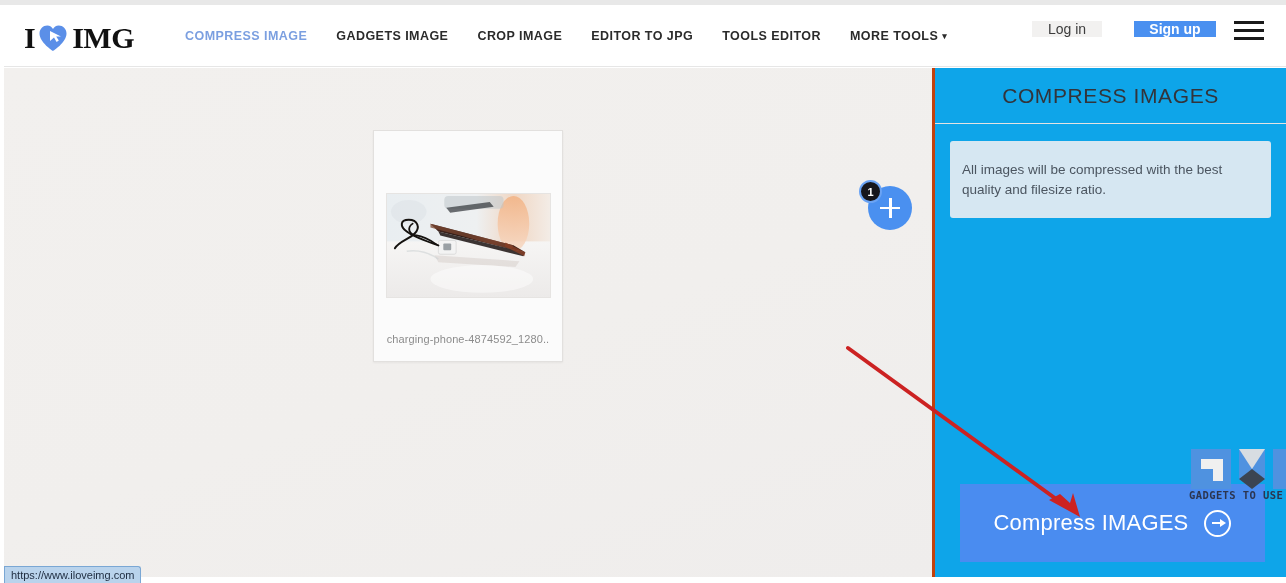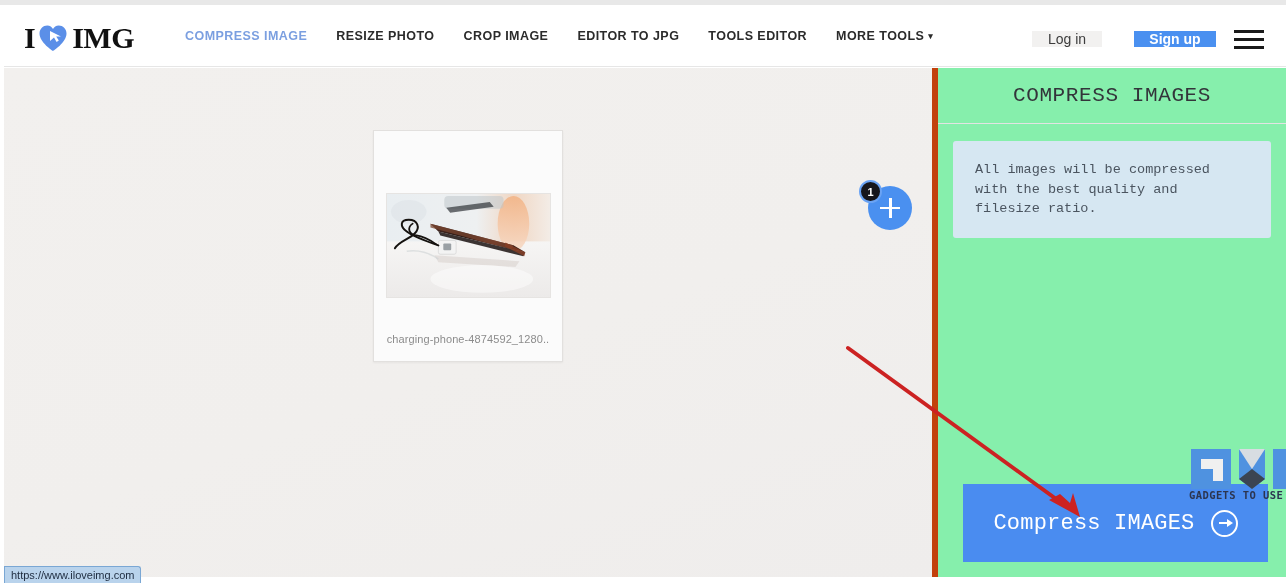--- a/index.html
+++ b/index.html
@@ -66,23 +66,23 @@
   }
   .nav a.active { color: #7b9fe0; }
   .nav .caret {
     display: inline-block;
     margin-left: 4px;
     font-size: 9px;
     vertical-align: 1px;
   }
 
   .auth {
-    position: absolute; right: 4px; top: 0;
+    position: absolute; right: 4px; top: 16px;
     height: 68px;
-    display: flex; align-items: center;
+    display: flex; align-items: flex-start;
   }
   .btn-login {
     width: 70px;
     background: #f2f1f0;
     display: flex; align-items: center; justify-content: center;
     font-size: 14px; color: #3c3c3c;
     cursor: pointer;
   }
   .btn-signup {
     width: 82px;
@@ -162,37 +162,36 @@
     color: #ffffff;
     font-size: 11px; font-weight: bold;
     display: flex; align-items: center; justify-content: center;
     z-index: 3;
   }
 
   
   .sidebar {
     position: absolute; left: 932px; top: 68px;
     width: 354px; height: 509px;
-    background: #86efac;
-    border-left: 6px solid #c2410c;
-    font-family: Liberation Mono, monospace;
+    background: #0ea5e9;
+    border-left: 3px solid #c2410c;
   }
   .sidebar-title {
     height: 56px;
     display: flex; align-items: center; justify-content: center;
     font-size: 21px;
     letter-spacing: 0.6px;
     color: #33343a;
     border-bottom: 1px solid #e3e3e3;
   }
   .info-box {
     margin: 17px 15px 0 15px;
     background: #d6e7f2;
     border-radius: 3px;
-    padding: 19px 22px;
+    padding: 19px 12px;
     font-size: 13.5px;
     line-height: 1.45;
     color: #4b5560;
   }
 
   .compress-btn {
     position: absolute; left: 25px; bottom: 15px;
     width: 305px; height: 78px;
     background: #4a8cf0;
     display: flex; align-items: center; justify-content: center;
@@ -280,21 +279,21 @@
         <svg width="30" height="28" viewBox="0 0 30 28">
           <path d="M15 27 C15 27 1.5 18.5 1.5 9.5 C1.5 4.8 5.2 1.5 9.2 1.5 C12 1.5 14 3.2 15 5 C16 3.2 18 1.5 20.8 1.5 C24.8 1.5 28.5 4.8 28.5 9.5 C28.5 18.5 15 27 15 27 Z" fill="#5b8fe8"></path>
           <path d="M12 7 L12 17 L16 13.6 L18.6 18 L20.8 16.6 L18.2 12.6 L23 12.4 Z" fill="#ffffff"></path>
         </svg>
       </span>
       <span class="letters-img">IMG</span>
     </div>
 
     <div class="nav">
       <a href="#" class="active"><span>COMPRESS IMAGE</span></a>
-      <a href="#"><span>RESIZE PHOTO</span></a>
+      <a href="#"><span>GADGETS IMAGE</span></a>
       <a href="#"><span>CROP IMAGE</span></a>
       <a href="#"><span>EDITOR TO JPG</span></a>
       <a href="#"><span>TOOLS EDITOR</span></a>
       <a href="#"><span>MORE TOOLS</span><span class="caret">▾</span></a>
     </div>
 
     <div class="auth">
       <div class="btn-login">Log in</div>
       <div class="btn-signup">Sign up</div>
       <div class="hamburger">

